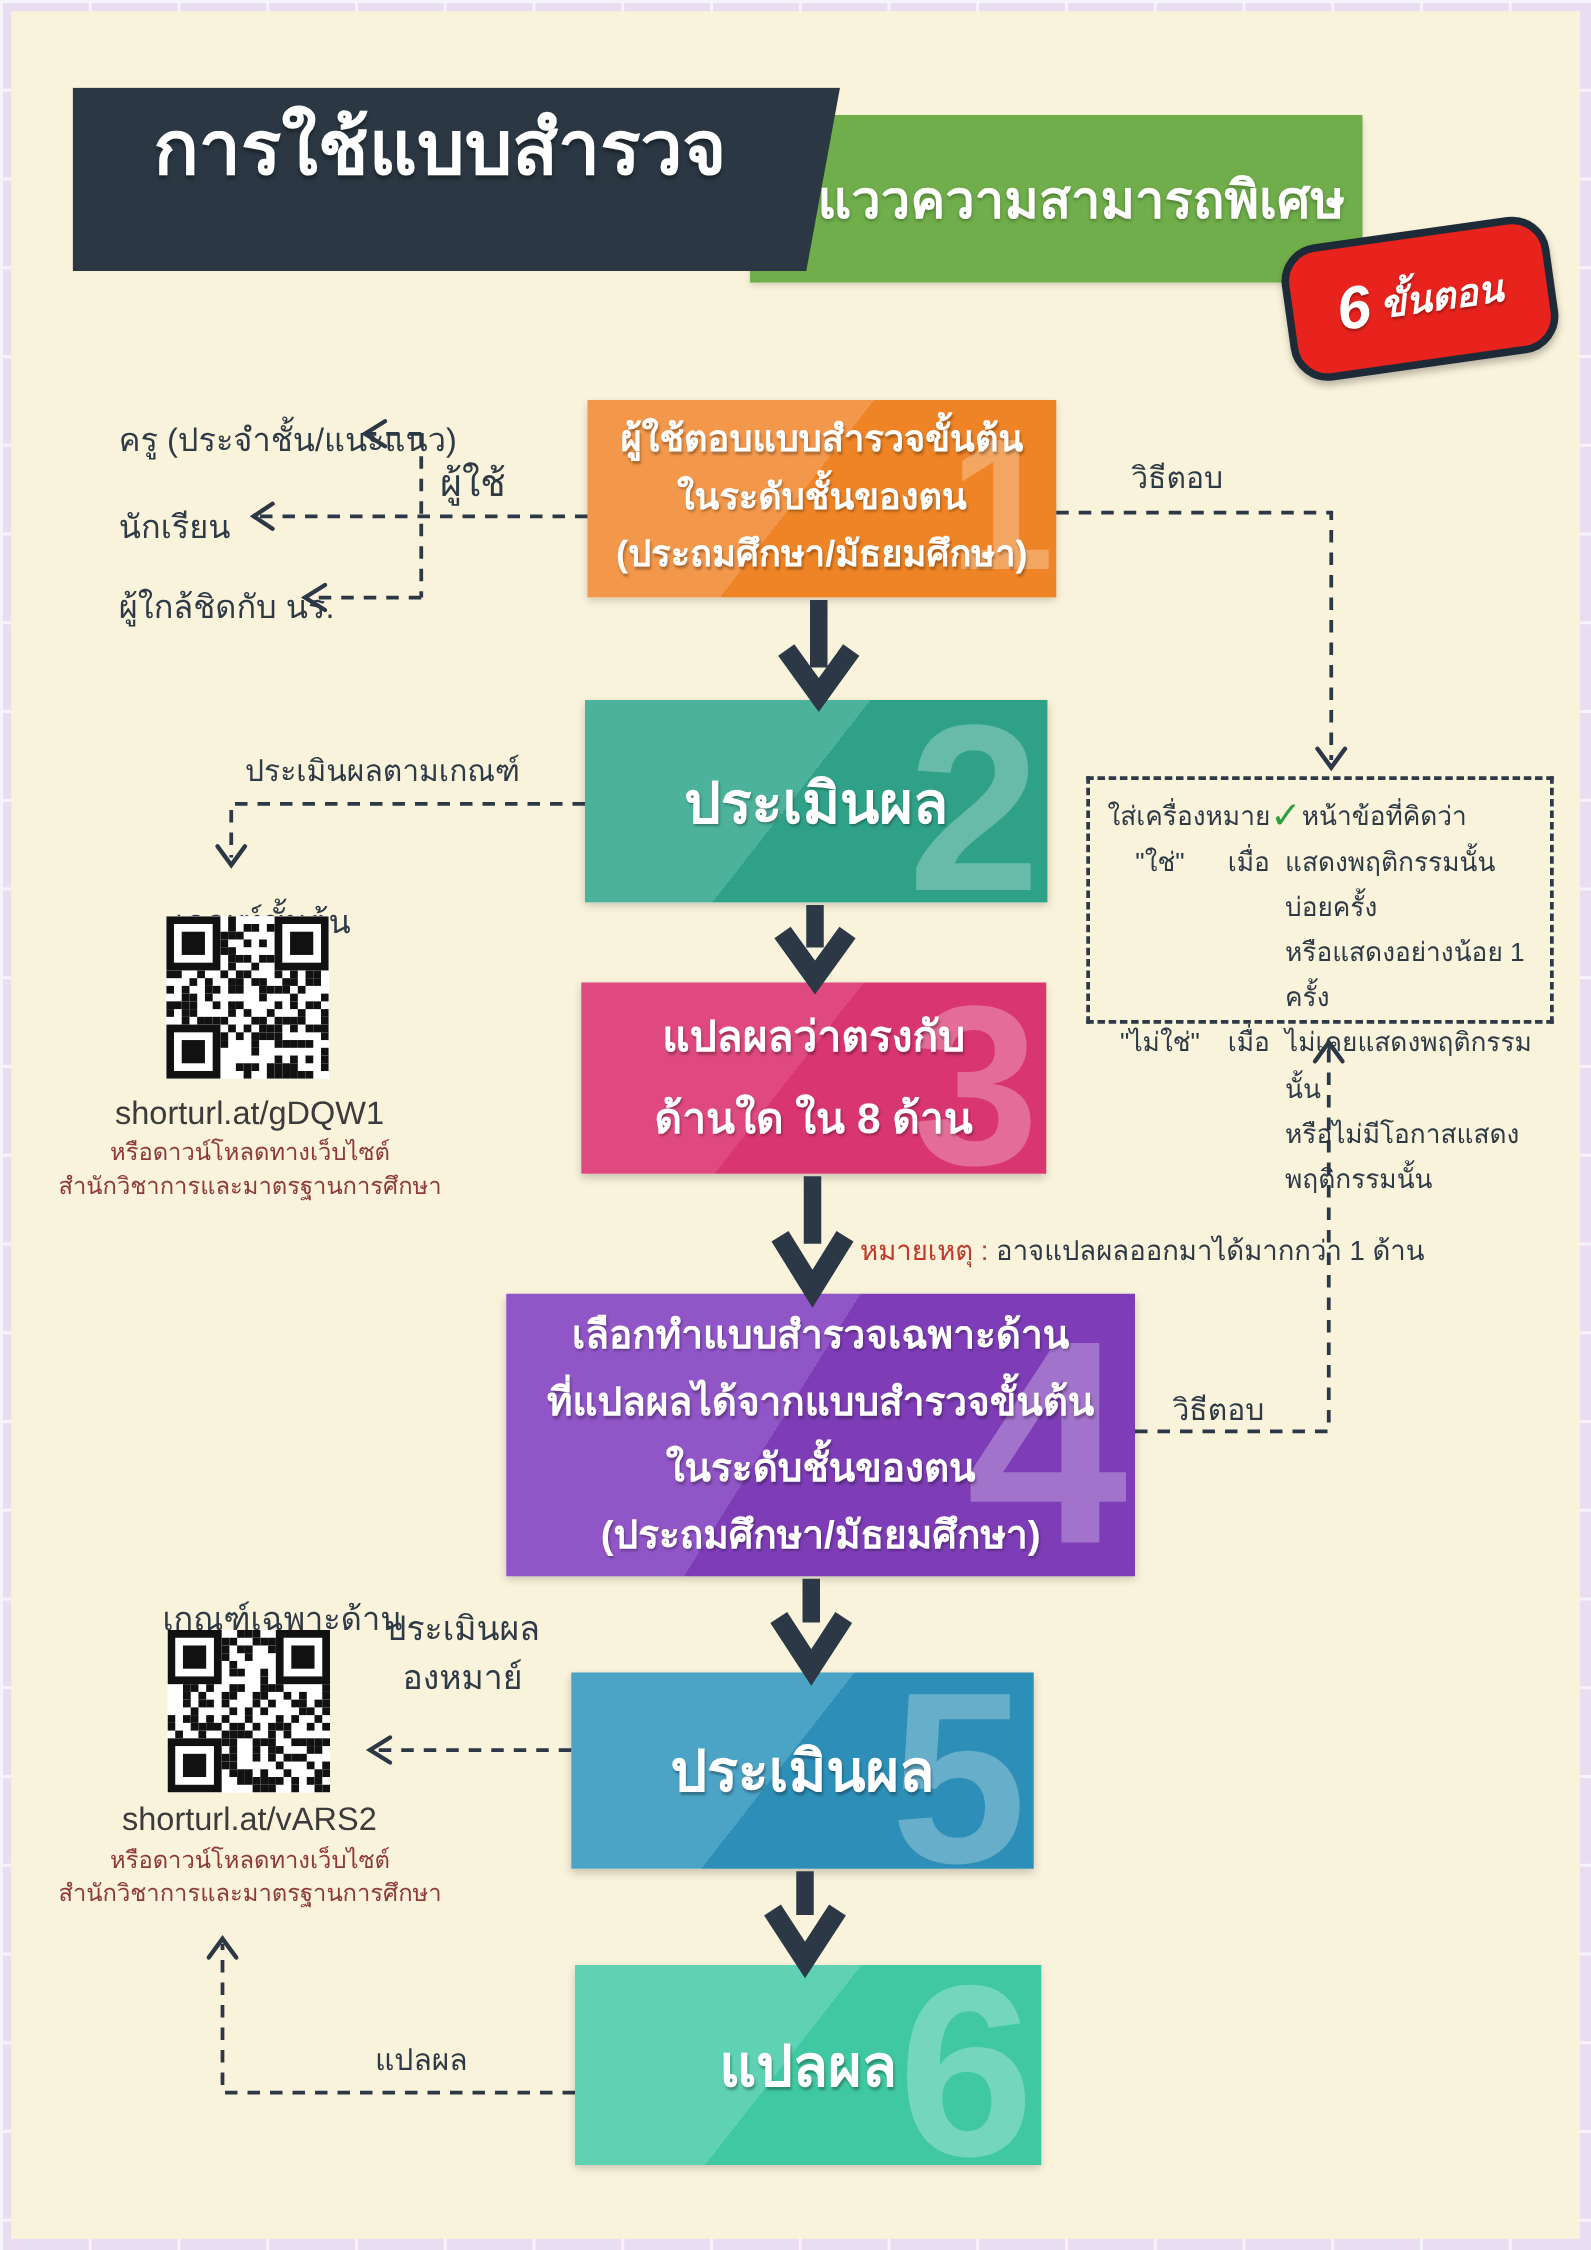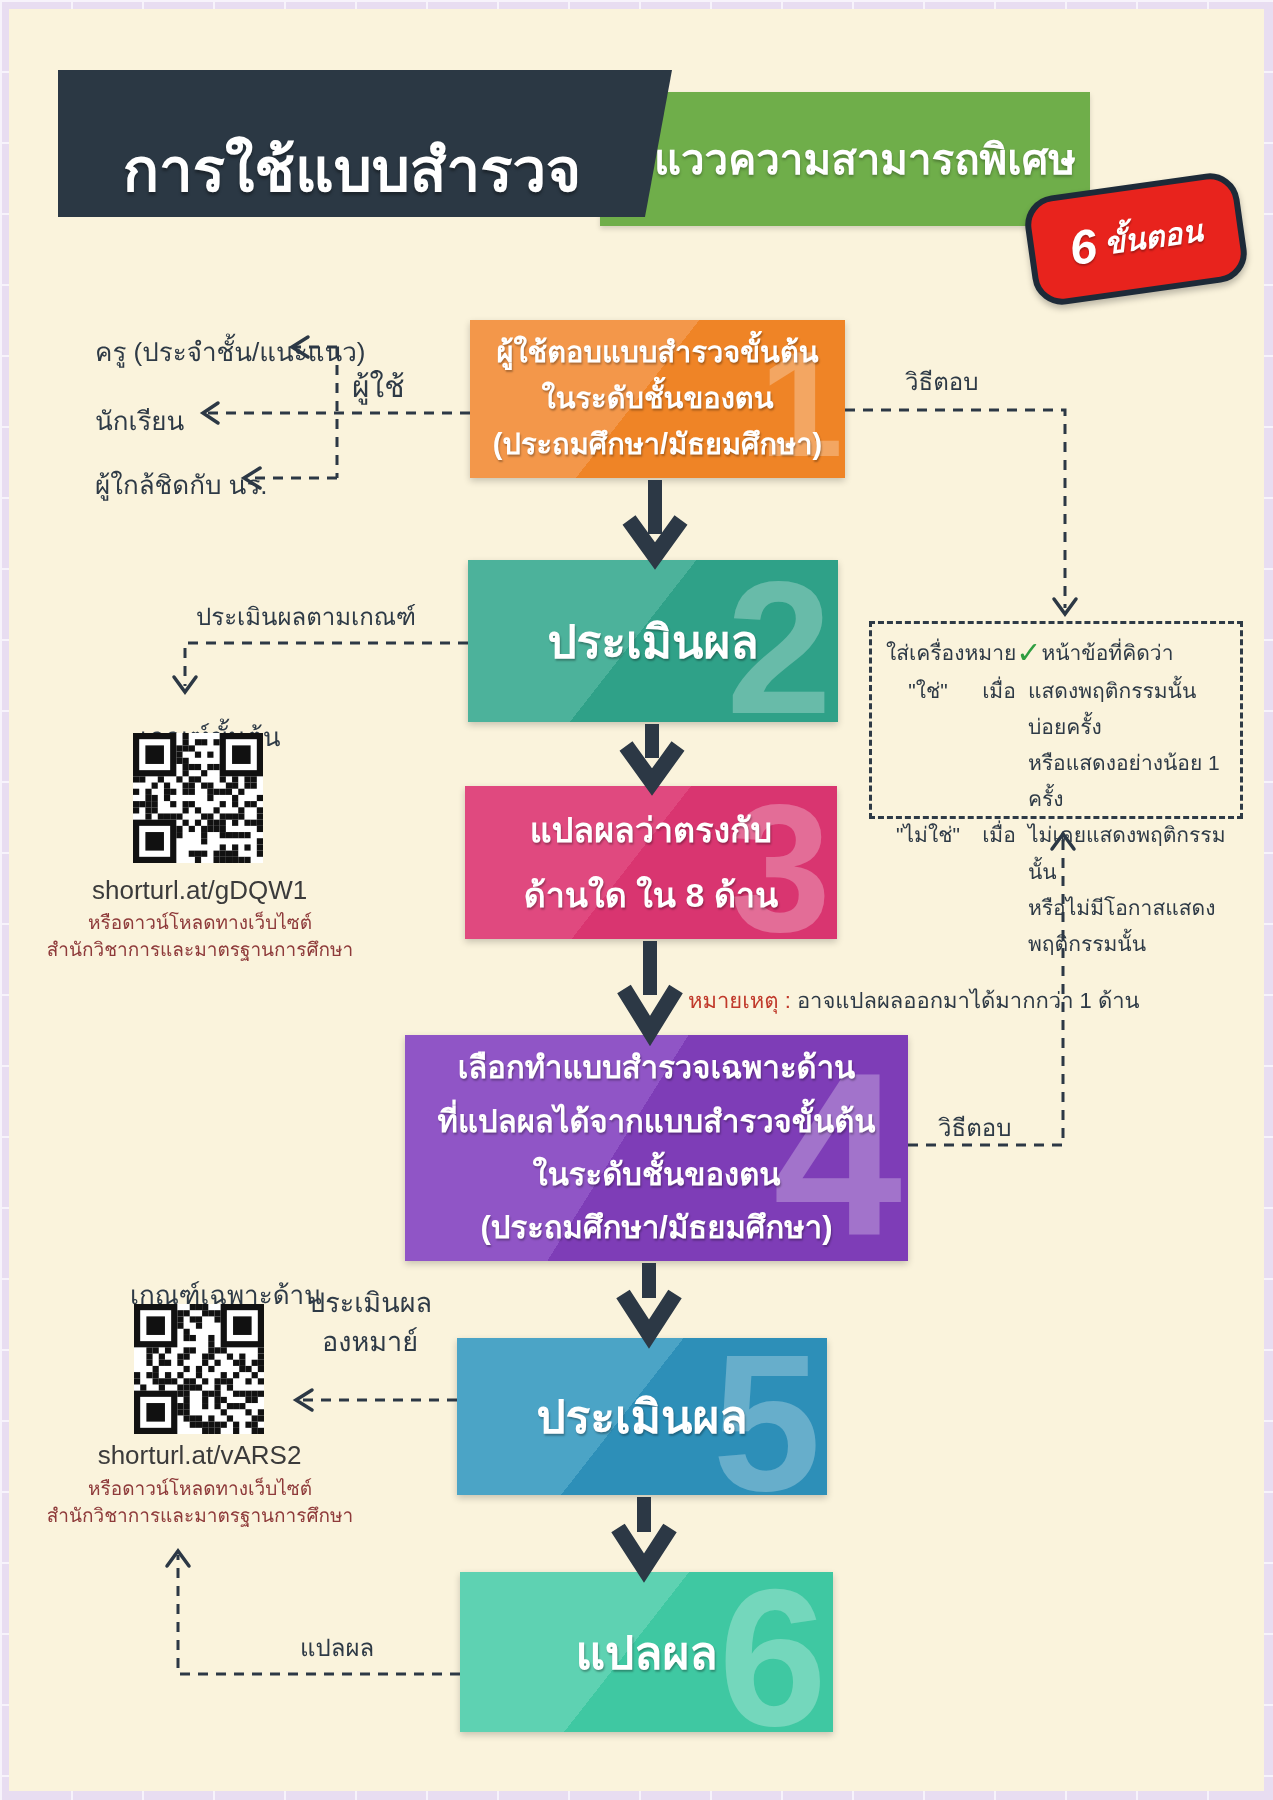--- a/index.html
+++ b/index.html
@@ -8,21 +8,21 @@
     background-color:#e8ddf1;
     background-image:linear-gradient(#f7f3fb 2px,transparent 2px),
                      linear-gradient(90deg,#f7f3fb 2px,transparent 2px);
     background-size:71px 71px;}
   .paper{position:absolute;inset:9px;background:#faf3dc;}
   .abs{position:absolute;}
 
   
   .banner-dark{left:58px;top:70px;width:614px;height:147px;background:#2b3844;
     clip-path:polygon(0 0,100% 0,95.6% 100%,0 100%);z-index:3;
-    display:flex;align-items:flex-end;justify-content:center;}
+    display:flex;align-items:flex-start;justify-content:center;}
   .banner-dark span{color:#fff;font-weight:bold;font-size:60px;padding-right:26px;
     text-shadow:0 3px 3px rgba(0,0,0,.35);white-space:nowrap;}
   .banner-green{left:600px;top:92px;width:490px;height:134px;background:#6fae4a;z-index:2;
     display:flex;align-items:center;justify-content:flex-end;box-shadow:0 3px 5px rgba(0,0,0,.15);}
   .banner-green span{color:#fff;font-weight:bold;font-size:42px;padding-right:14px;
     text-shadow:0 2px 3px rgba(0,0,0,.3);white-space:nowrap;}
   .badge{left:1028px;top:184px;width:204px;height:98px;background:#e8231d;
     border:6px solid #1d2a38;border-radius:30px;transform:rotate(-8deg);z-index:4;
     display:flex;align-items:center;justify-content:center;gap:8px;box-shadow:0 4px 6px rgba(0,0,0,.25);}
   .badge .b6{color:#fff;font-weight:bold;font-style:italic;font-size:48px;text-shadow:0 2px 2px rgba(0,0,0,.3);}

